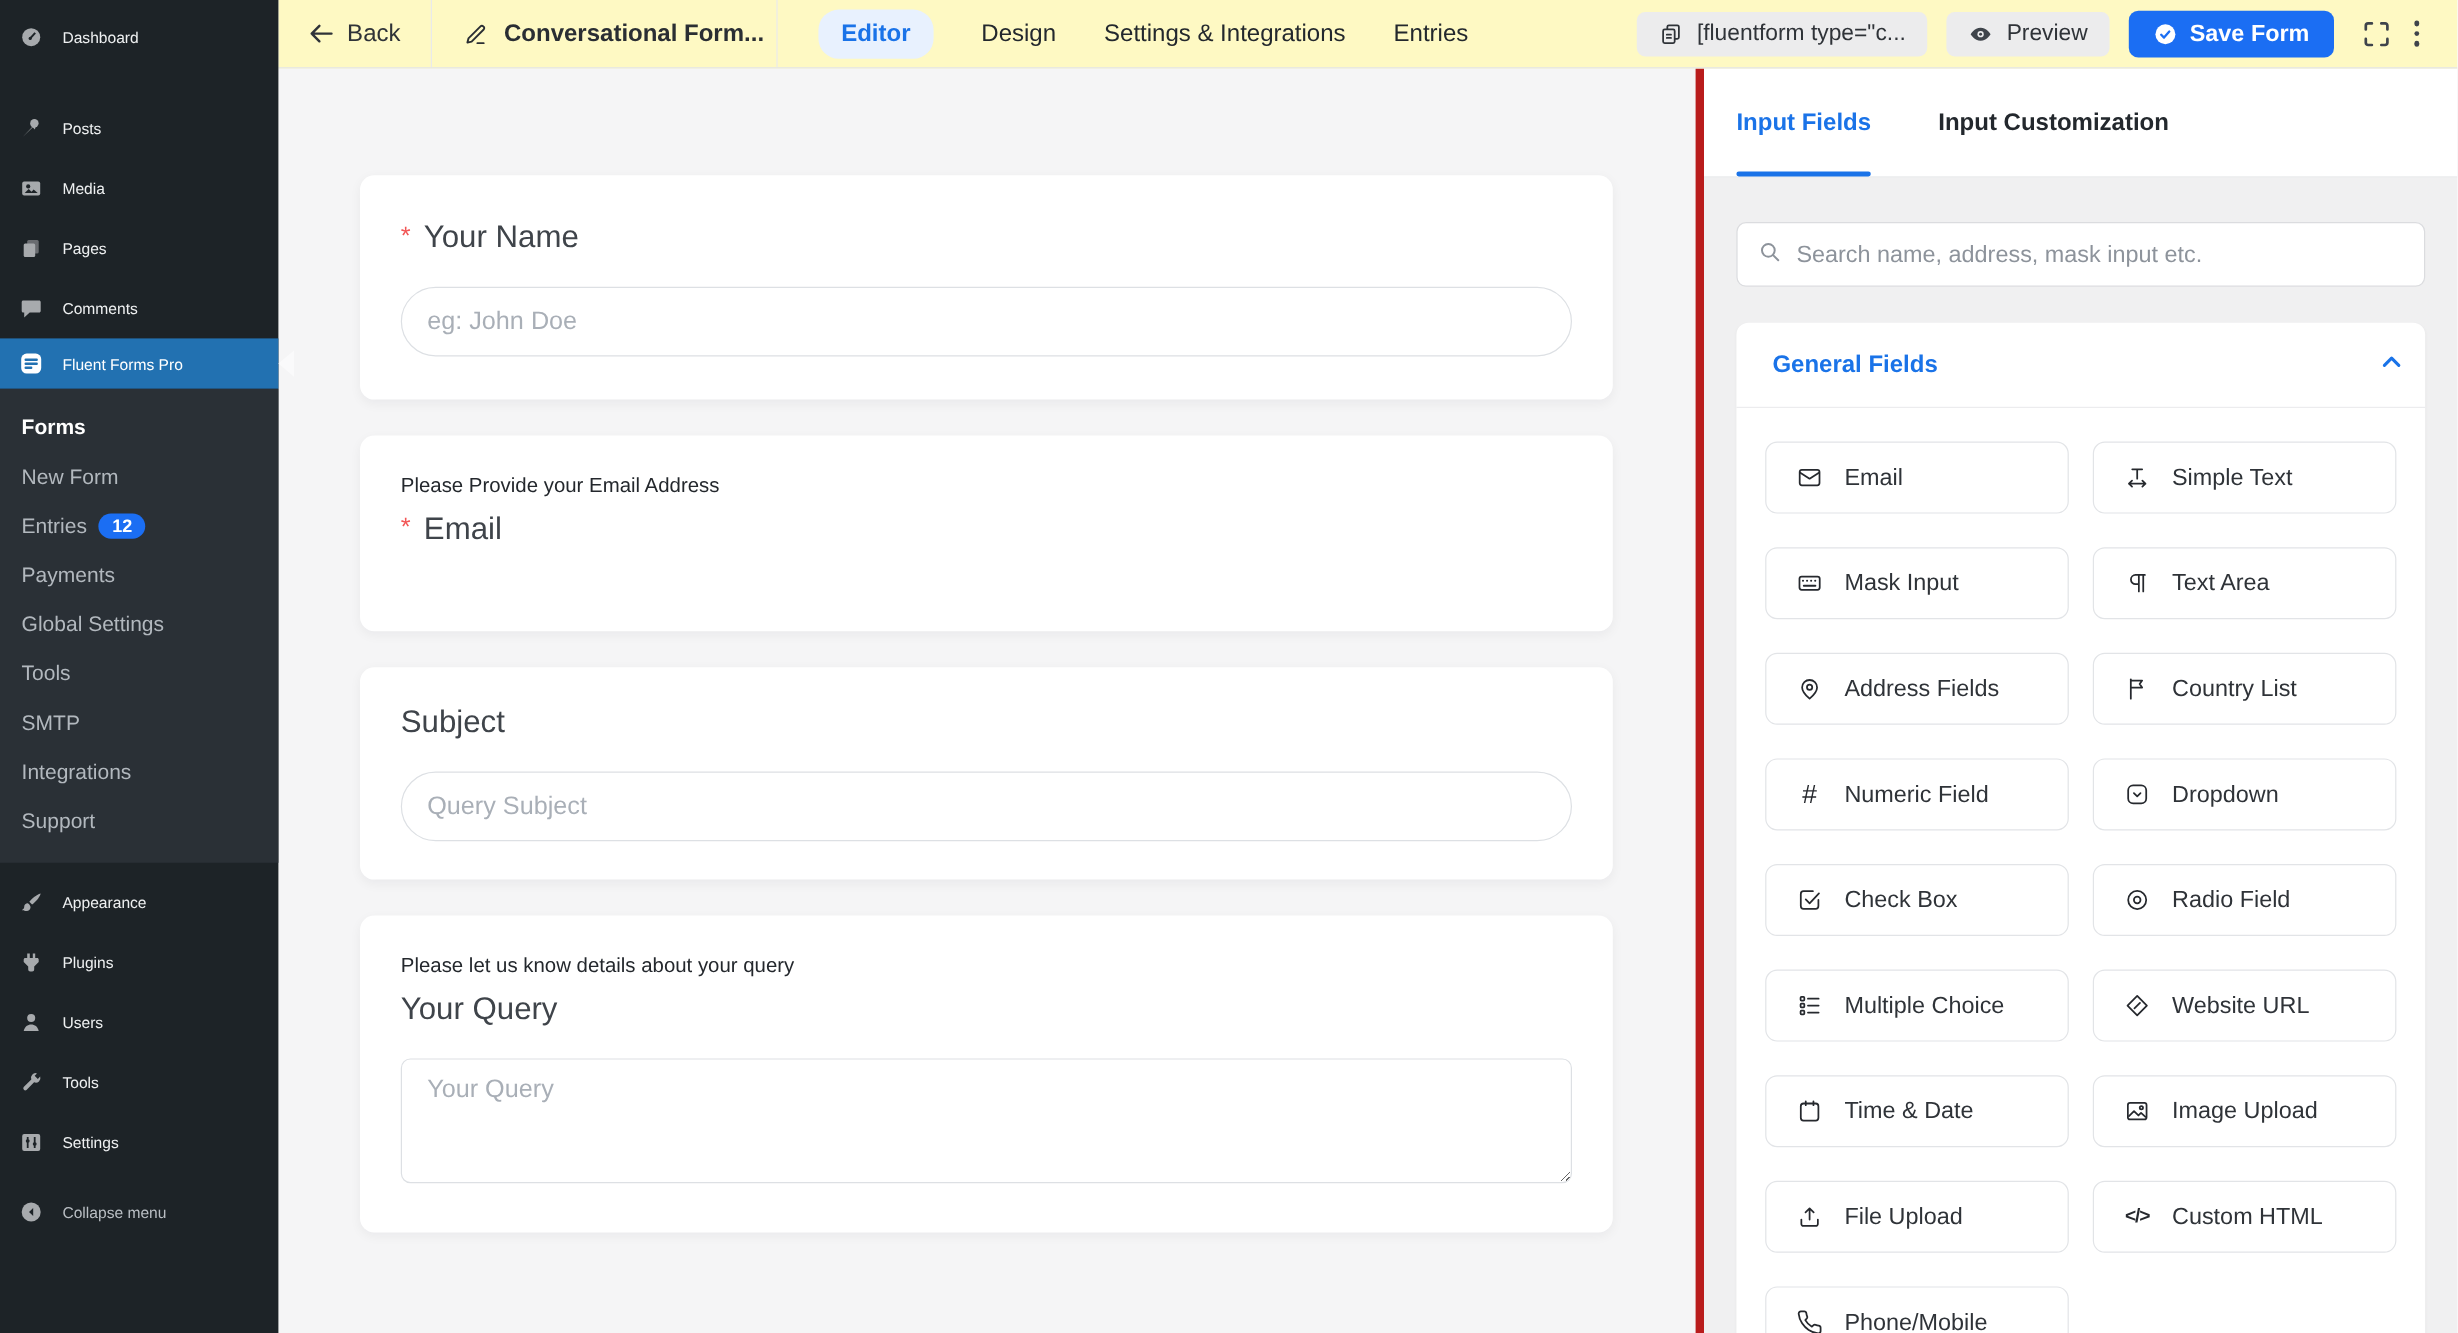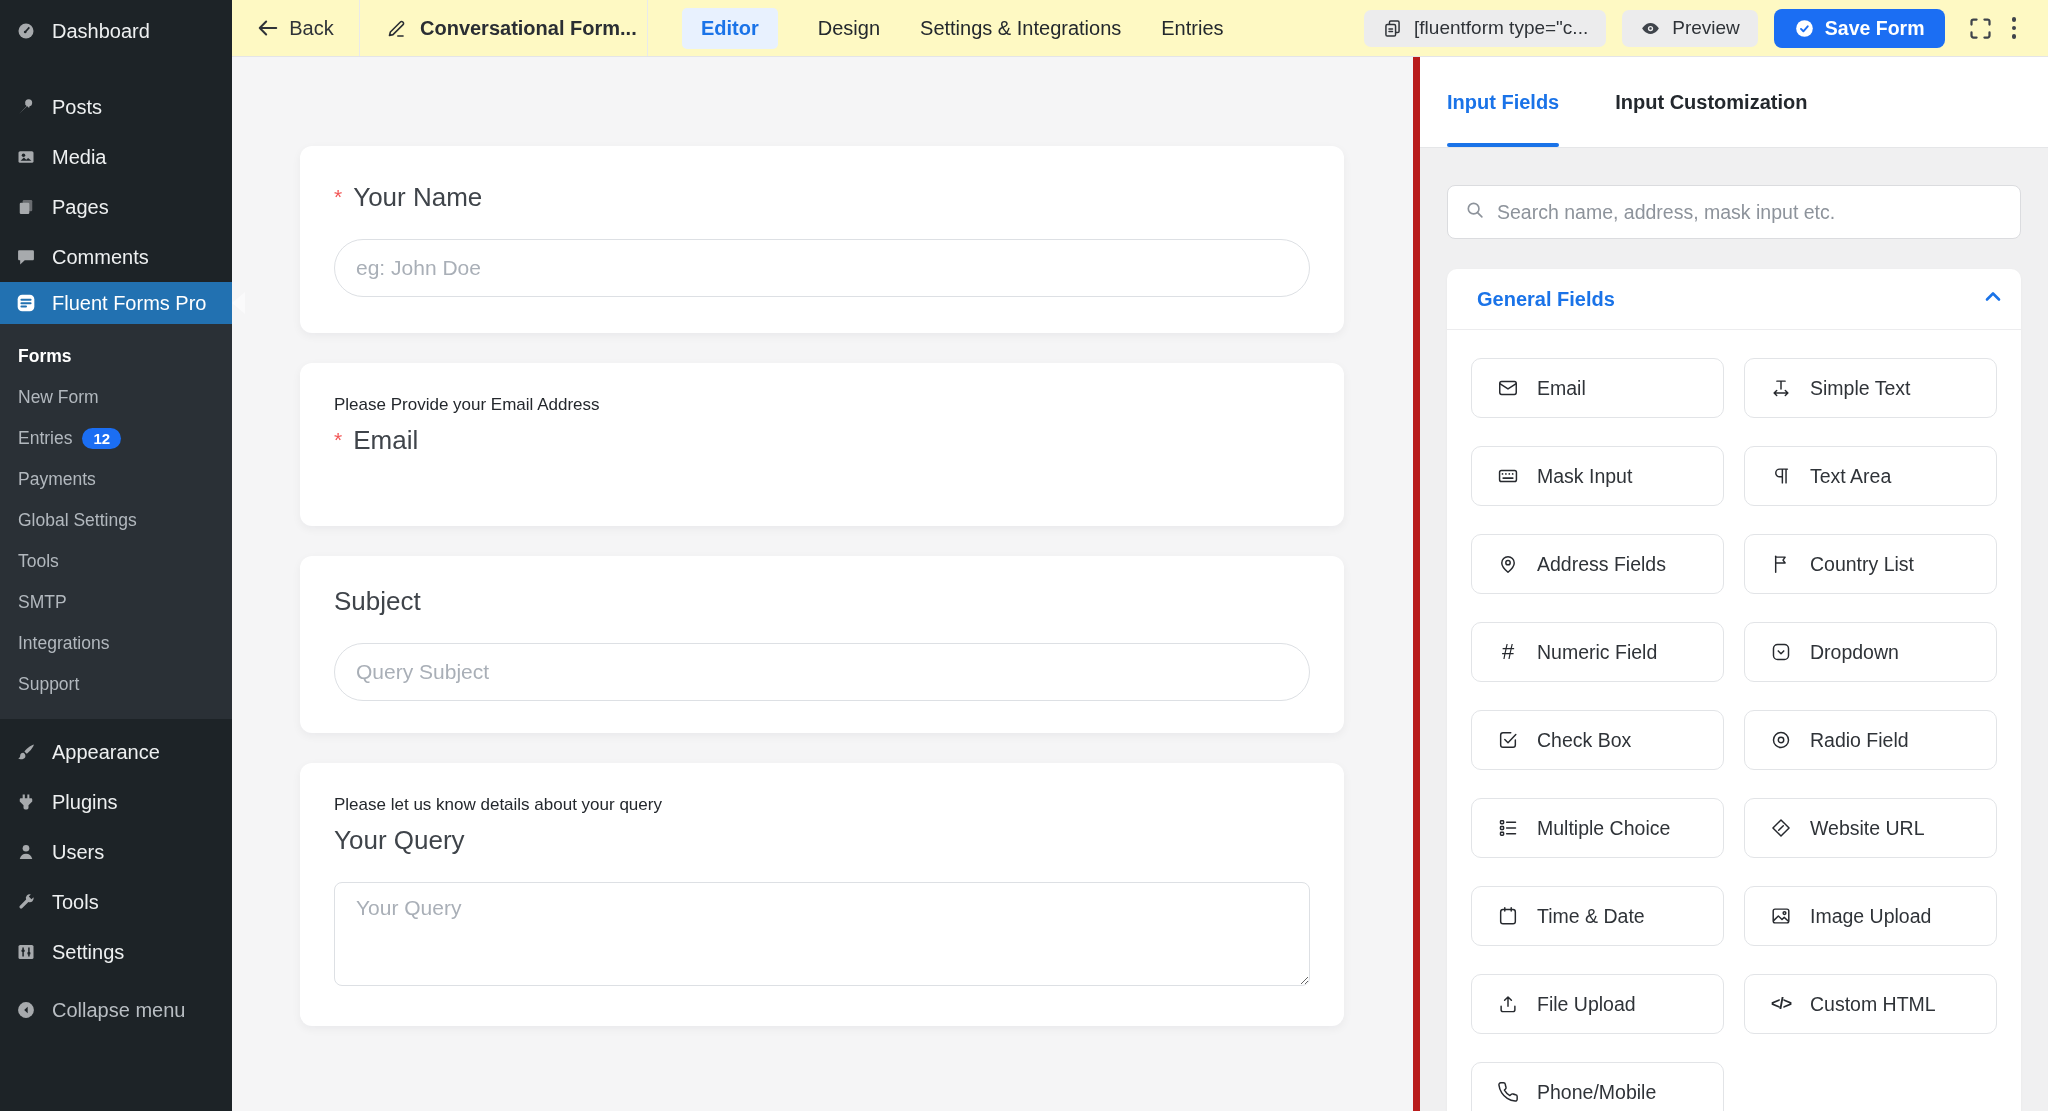--- a/index.html
+++ b/index.html
@@ -1,40 +1,40 @@
 <!DOCTYPE html>
 <html style="--accent: #1a73e8; --save-blue: #1b6ef3; --wp-active-blue: #2271b1; --sidebar-bg: #1d2327; --submenu-bg: #2a3036; --canvas-bg: #f5f5f6; --panel-bg: #f0f0f1; --badge-blue: #1b6ef3; --required-red: #f25656;"><head>
 <meta charset="utf-8">
 <style>
   * { margin:0; padding:0; box-sizing:border-box; }
   html,body { width:2048px; height:1111px; font-family:"Liberation Sans","DejaVu Sans",sans-serif; }
   .app { position:relative; width:2048px; height:1111px; overflow:hidden; background:var(--canvas-bg,#f5f5f6); }
 
   
   .sidebar { position:absolute; left:0; top:0; width:232px; height:1111px; background:var(--sidebar-bg,#1d2327); z-index:5; }
-  .sb-item { height:50px; display:flex; align-items:center; padding-left:14px; gap:14px; color:#eef0f1; font-size:20px; cursor:pointer; }
+  .sb-item { height:50px; display:flex; align-items:center; padding-left:14px; gap:14px; color:#eef0f1; font-size:13px; cursor:pointer; }
   .sb-item .sb-ic { width:24px; height:24px; display:flex; align-items:center; justify-content:center; color:#a7aaad; flex:0 0 24px; }
   .sb-item .sb-ic svg { width:20px; height:20px; }
   .sb-sep { height:26px; }
   .sb-active { height:42px; background:var(--wp-active-blue,#2271b1); color:#fff; font-weight:500; }
   .sb-active .sb-ic { color:#fff; }
   .submenu { background:var(--submenu-bg,#2a3036); padding:12px 0 14px 0; }
   .sm-item { height:41px; display:flex; align-items:center; padding-left:18px; gap:10px; font-size:17.5px; color:#b2b8be; cursor:pointer; }
   .sm-item.sm-bold { color:#ffffff; font-weight:bold; }
   .badge { background:var(--badge-blue,#1b6ef3); color:#fff; font-size:15px; font-weight:bold; border-radius:999px; padding:3px 11px; line-height:1; }
   .collapse-item { margin-top:8px; color:#b9bec3; }
   .notch { position:absolute; left:232px; top:292px; width:0; height:0; border-top:11px solid transparent; border-bottom:11px solid transparent; border-right:13px solid #fafafb; z-index:6; }
 
   
   .topbar { position:absolute; left:232px; top:0; width:1816px; height:57px; background:#fef9c3; border-bottom:1px solid #e4e5e7; display:flex; align-items:center; z-index:4; }
   .tb-back { width:128px; height:100%; display:flex; align-items:center; justify-content:center; gap:10px; border-right:1px solid #e9eaeb; font-size:20px; font-weight:500; color:#2f3338; cursor:pointer; }
   .tb-title { height:100%; width:288px; display:flex; align-items:center; gap:13px; padding-left:26px; border-right:1px solid #e9eaeb; font-size:20px; font-weight:600; color:#2a2e33; }
   .tb-tabs { margin-left:34px; display:flex; align-items:center; gap:40px; }
   .tb-tab { font-size:20px; font-weight:500; color:#23282d; cursor:pointer; white-space:nowrap; }
-  .tb-tab.active { color:var(--accent,#1a73e8); background:#e8f1fe; padding:9px 19px; border-radius:5px; font-weight:600; }
+  .tb-tab.active { color:var(--accent,#1a73e8); background:#e8f1fe; padding:9px 19px; border-radius:17px; font-weight:600; }
   .tb-right { margin-left:auto; display:flex; align-items:center; gap:16px; padding-right:30px; }
   .tb-btn { height:37px; background:#ececed; border:none; border-radius:7px; display:flex; align-items:center; gap:11px; padding:0 18px; font-size:19px; color:#2f3338; font-family:inherit; cursor:pointer; white-space:nowrap; }
   .tb-save { height:39px; background:var(--save-blue,#1b6ef3); border:none; border-radius:8px; display:flex; align-items:center; gap:10px; padding:0 20px; font-size:19.5px; font-weight:600; color:#fff; font-family:inherit; cursor:pointer; white-space:nowrap; }
   .tb-ic svg { display:block; }
   .kebab { display:flex; flex-direction:column; gap:4px; padding:4px 2px; cursor:pointer; }
   .kebab i { width:4.5px; height:4.5px; border-radius:50%; background:#3f444b; }
 
   
   .canvas { position:absolute; left:232px; top:57px; width:1181px; height:1054px; background:var(--canvas-bg,#f5f5f6); padding:89px 0 0 68px; overflow:hidden; }
   .card { width:1044px; background:#fff; border-radius:12px; box-shadow:0 3px 10px rgba(20,25,40,.05); margin-bottom:30px; }
@@ -54,21 +54,21 @@
   .panel { position:absolute; left:1413px; top:57px; width:635px; height:1054px; background:var(--panel-bg,#f0f0f1); border-left:7px solid #b91c1c; overflow:hidden; }
   .p-tabs { height:91px; background:#fff; border-bottom:1px solid #e5e6e8; display:flex; align-items:stretch; padding-left:27px; gap:56px; }
   .p-tab { display:flex; align-items:center; font-size:20px; font-weight:600; color:#23282d; position:relative; cursor:pointer; }
   .p-tab.active { color:var(--accent,#1a73e8); font-weight:700; }
   .p-tab.active::after { content:""; position:absolute; left:0; bottom:0; width:100%; height:4px; background:var(--accent,#1a73e8); border-radius:2px; }
   .p-body { padding:37px 27px 0; }
   .search { height:54px; background:#fff; border:1px solid #dbdcdf; border-radius:8px; display:flex; align-items:center; padding:0 16px; gap:11px; }
   .search input { flex:1; border:none; outline:none; font-size:19.5px; color:#3c4148; font-family:inherit; background:transparent; }
   .search input::placeholder { color:#8d939b; }
   .gcard { margin-top:30px; background:#fff; border-radius:10px; box-shadow:0 1px 3px rgba(0,0,0,.04); }
-  .gcard-h { height:61px; display:flex; align-items:center; justify-content:space-between; padding:0 16px 0 30px; border-bottom:1px solid #ececee; cursor:pointer; }
+  .gcard-h { height:71px; display:flex; align-items:center; justify-content:space-between; padding:0 16px 0 30px; border-bottom:1px solid #ececee; cursor:pointer; }
   .gcard-title { color:var(--accent,#1a73e8); font-size:20px; font-weight:700; }
   .fgrid { display:grid; grid-template-columns:1fr 1fr; gap:28px 20px; padding:28px 24px; }
   .fbtn { height:60px; background:#fff; border:1px solid #e2e4e7; border-radius:10px; display:flex; align-items:center; gap:17px; padding-left:24px; font-size:19.5px; color:#2f3338; font-weight:500; font-family:inherit; cursor:pointer; }
   .fic { width:24px; height:24px; display:flex; align-items:center; justify-content:center; flex:0 0 24px; }
   .fic svg { width:22px; height:22px; stroke:#26292e; stroke-width:1.6; fill:none; stroke-linecap:round; stroke-linejoin:round; }
   .gic { font-size:22px; color:#26292e; width:24px; text-align:center; flex:0 0 24px; font-weight:400; }
   .gic.code { font-size:16px; font-weight:700; letter-spacing:-1px; }
 </style>
 </head>
 <body>

